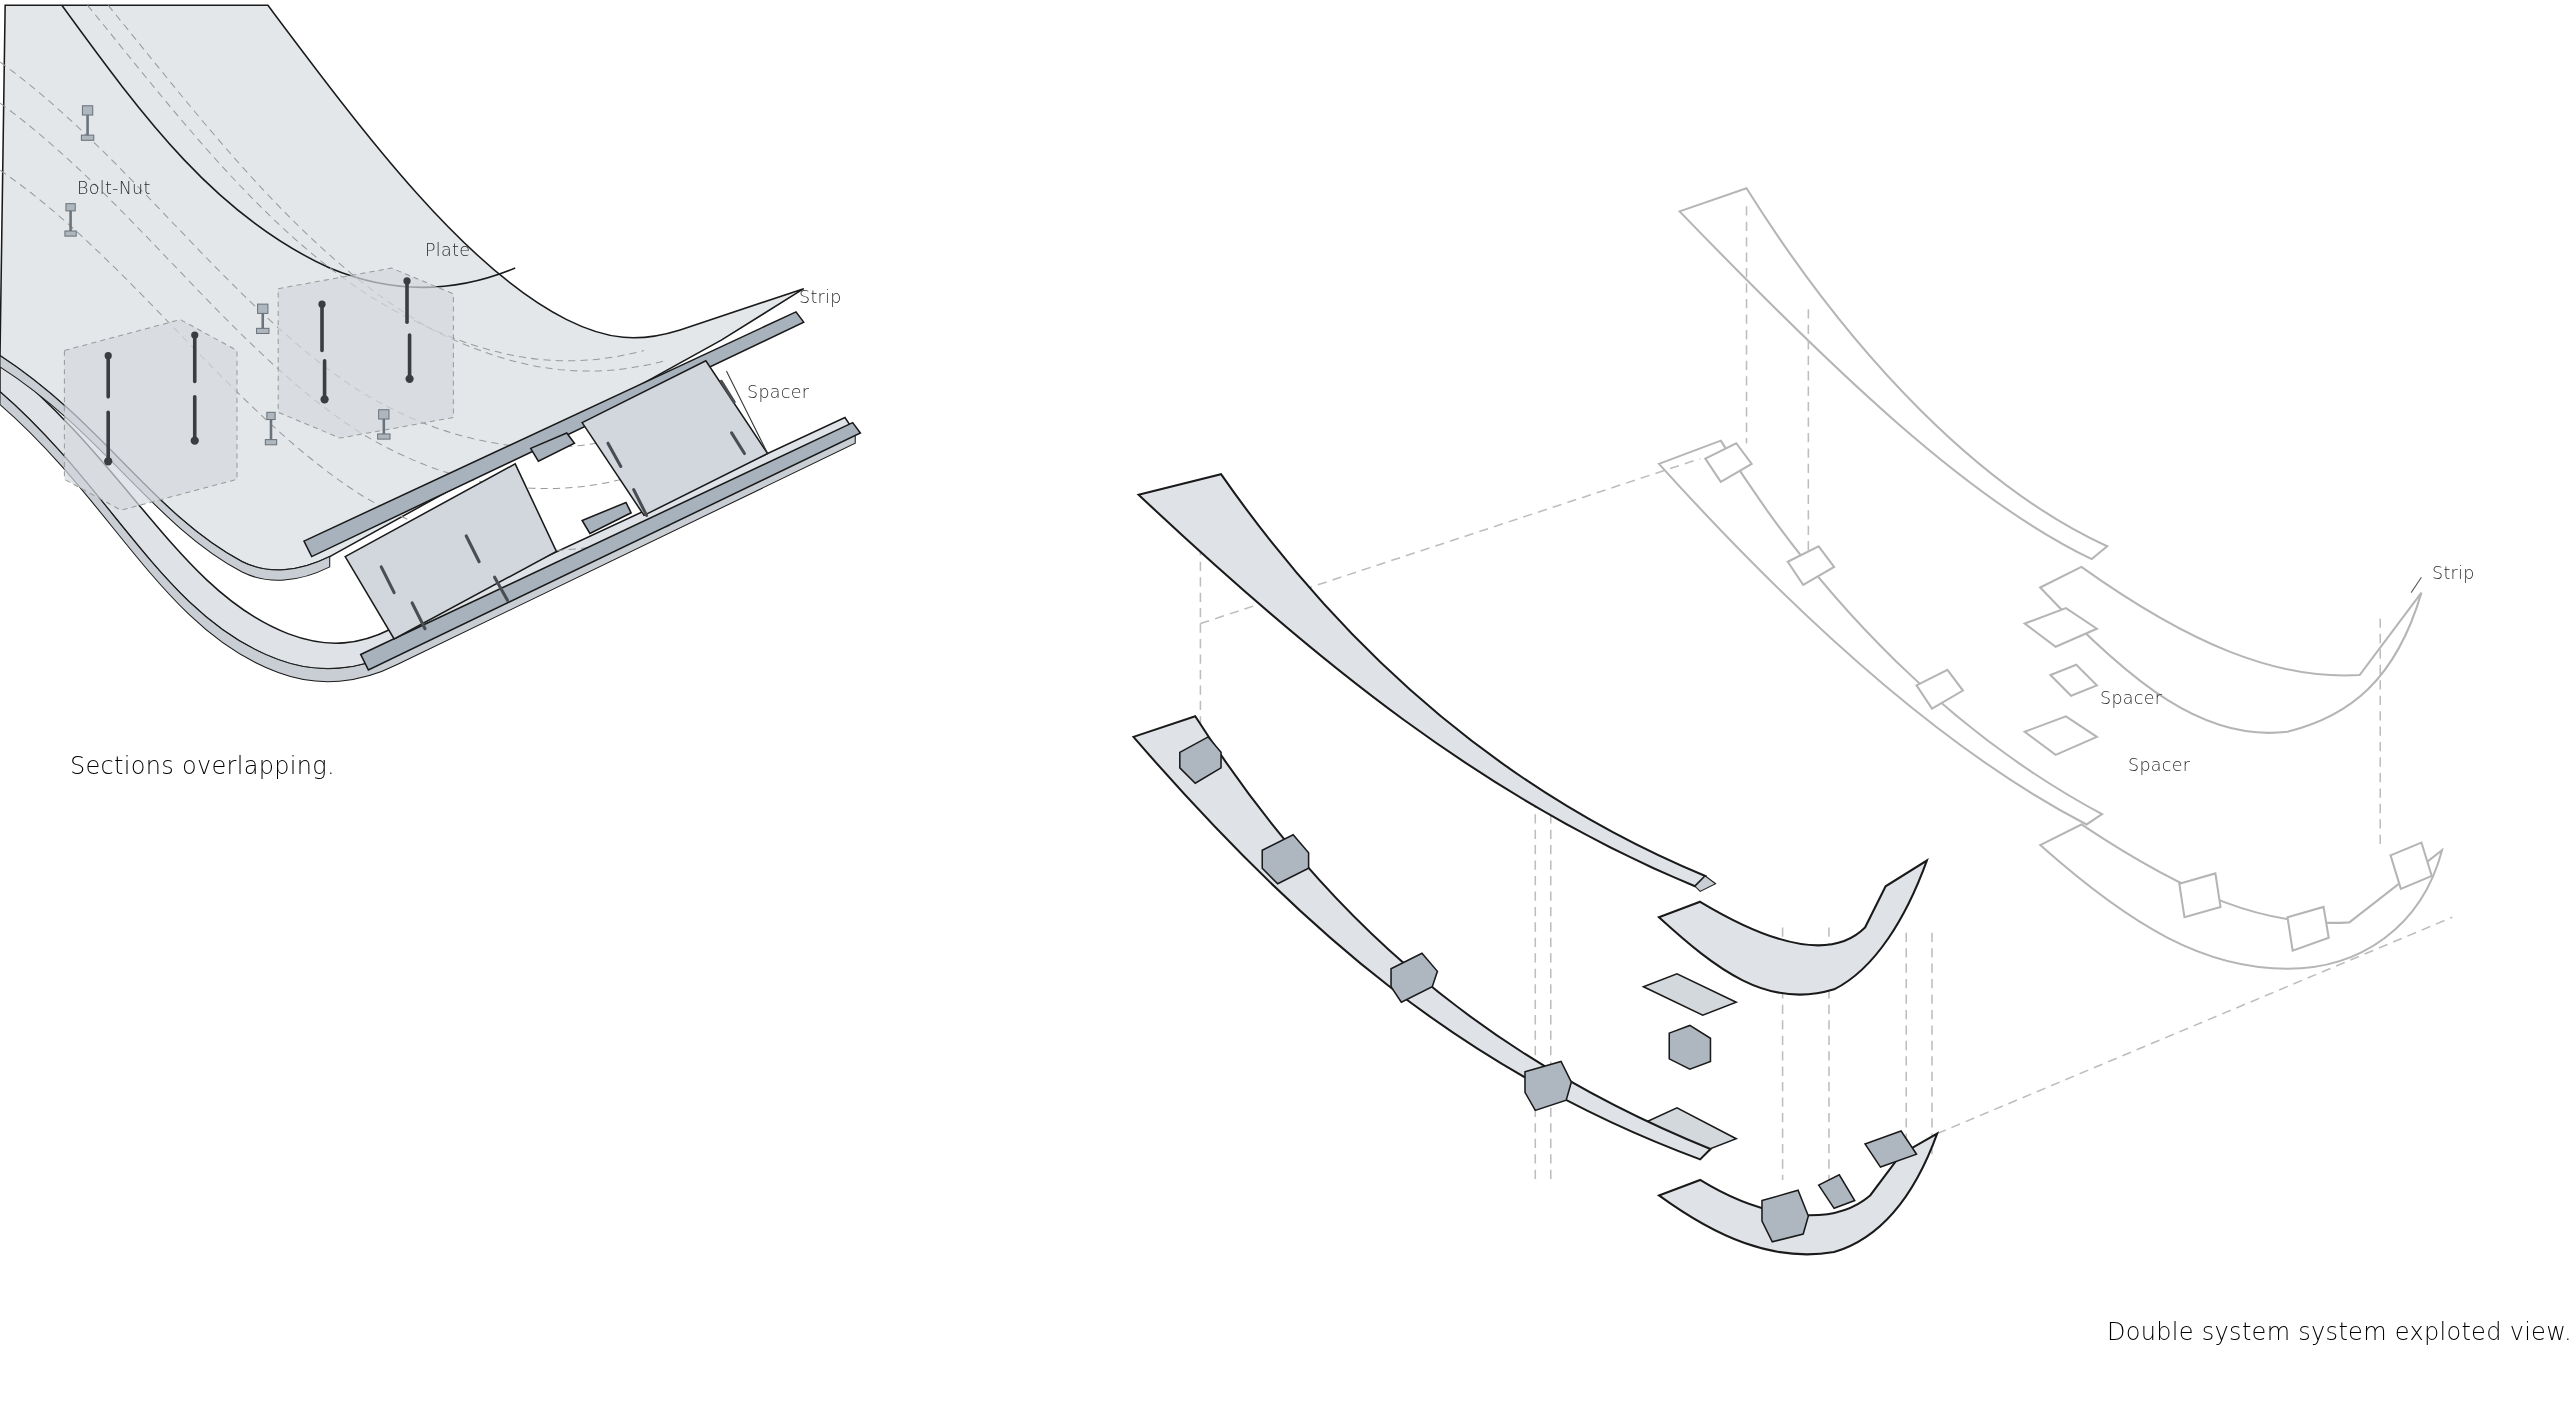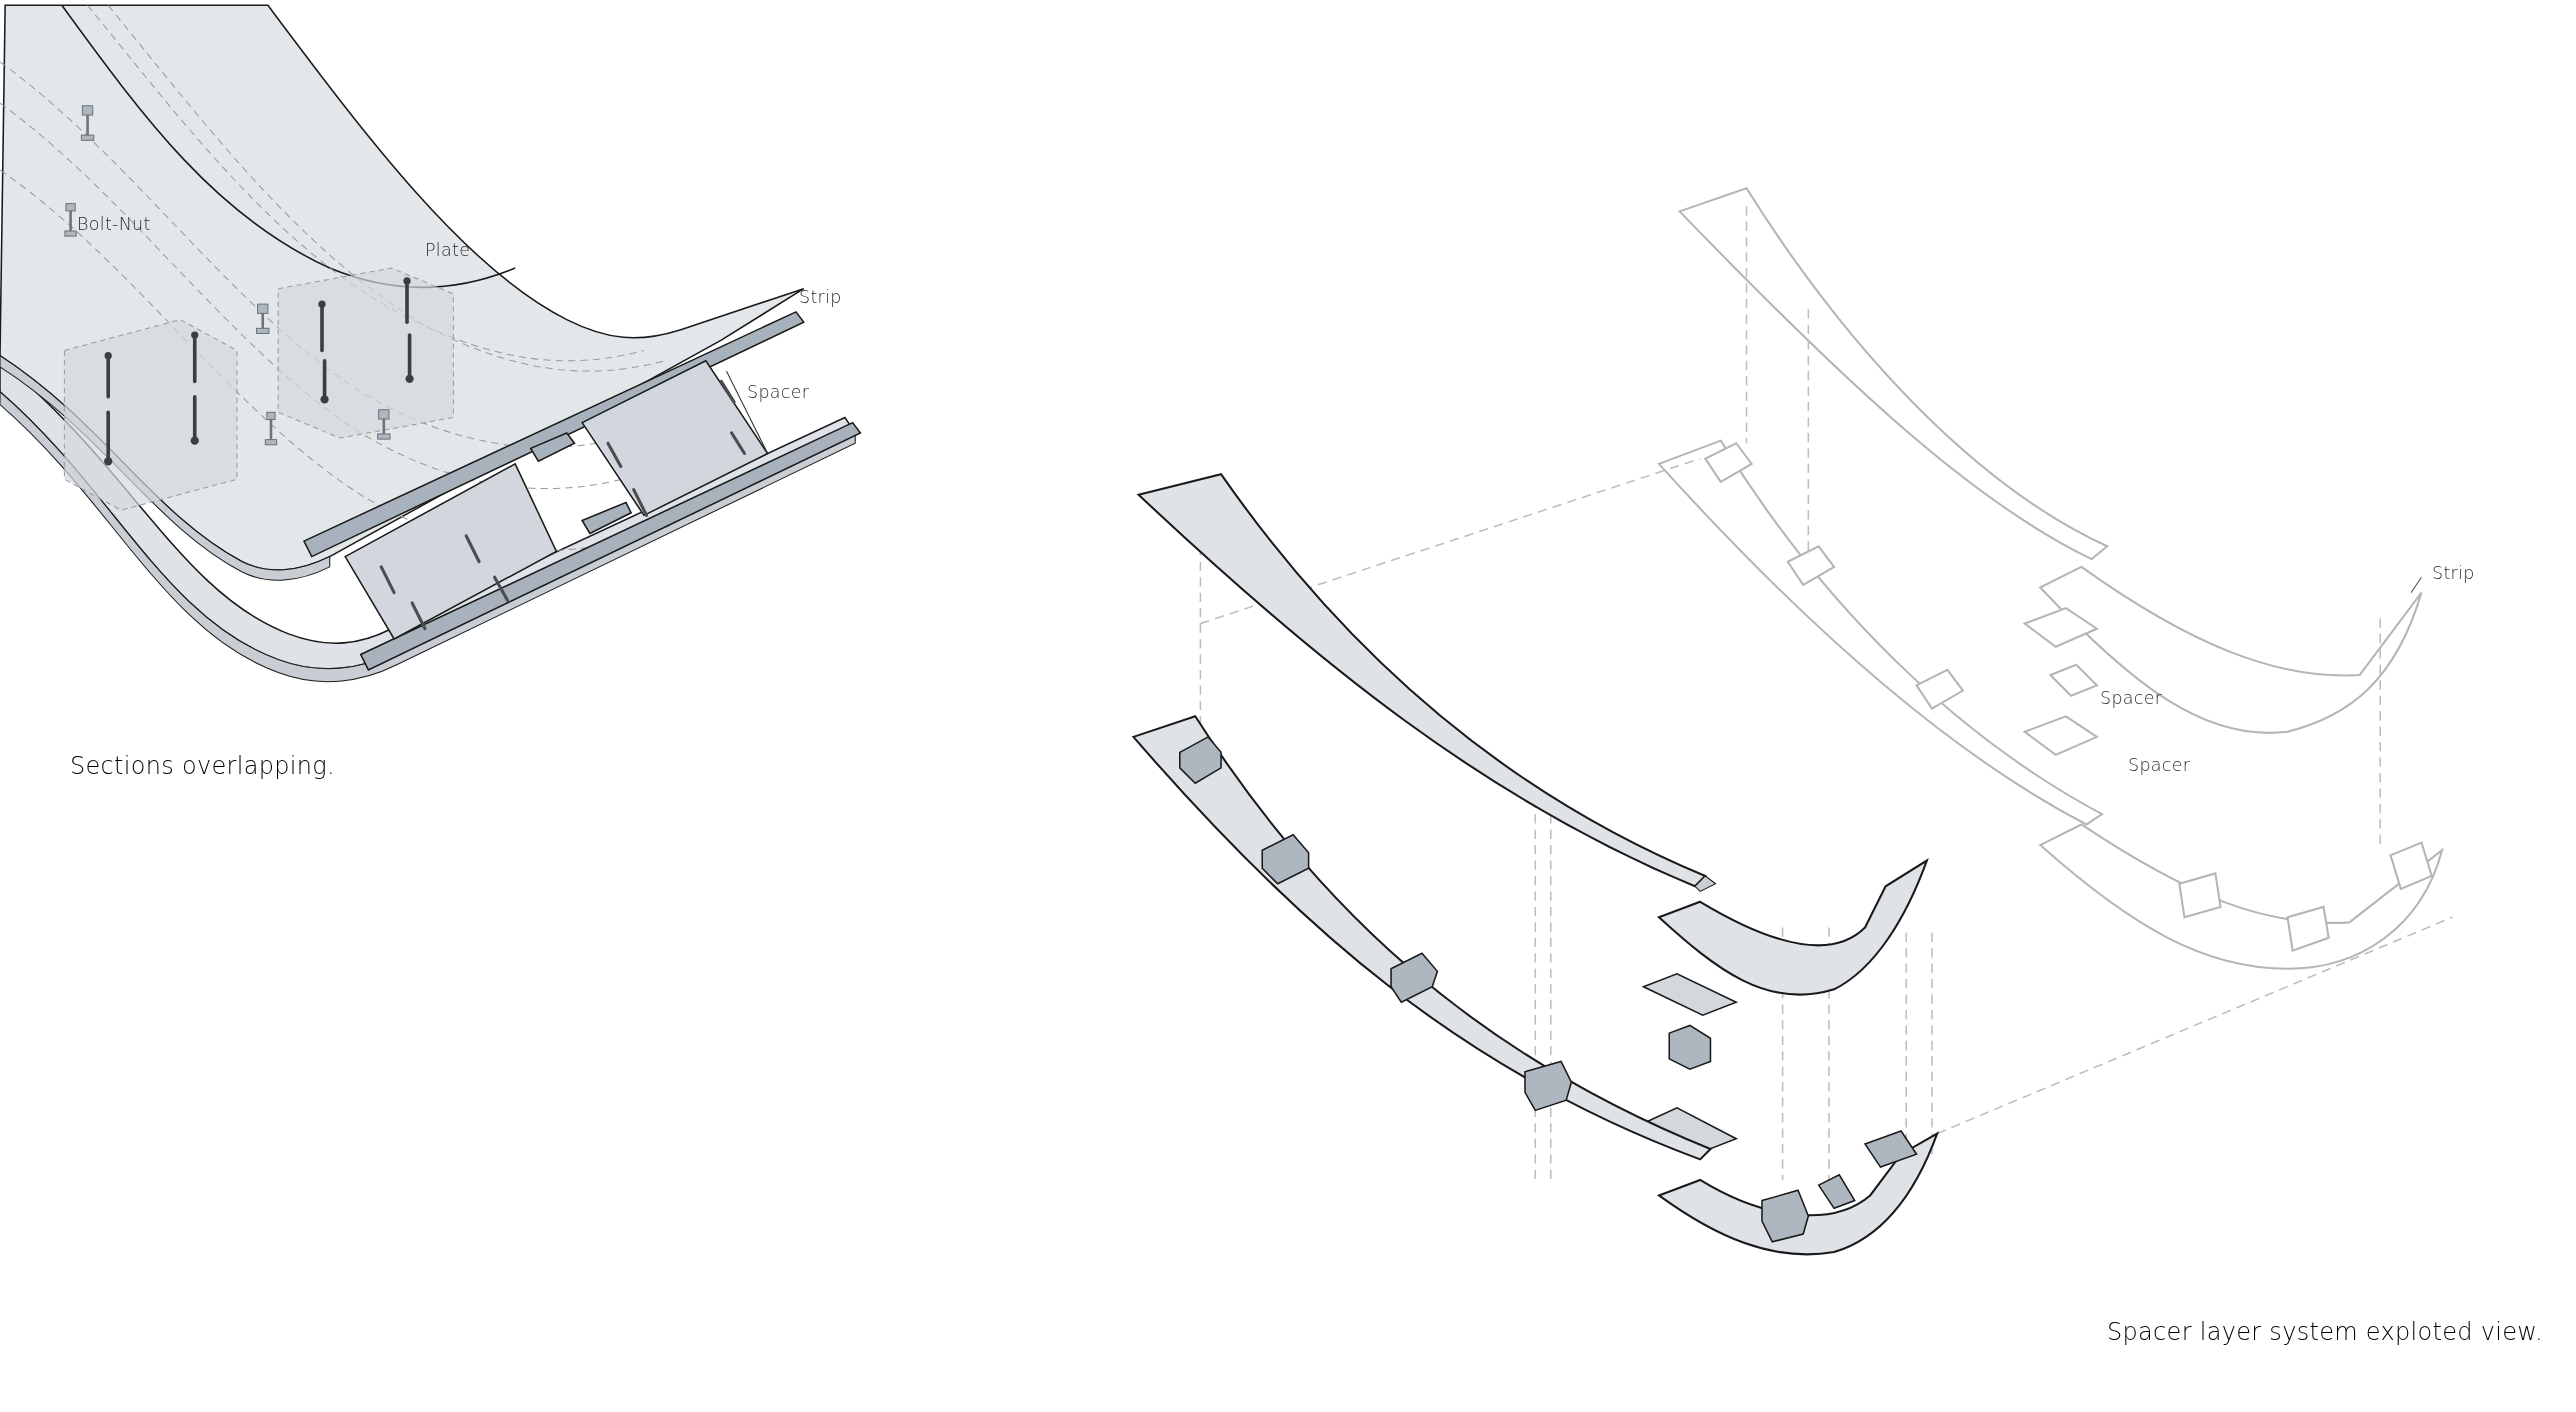--- a/index.html
+++ b/index.html
@@ -101,21 +101,21 @@
       <line x1="1230" y1="950" x2="1255" y2="1000"></line>
     <line x1="1400" y1="740" x2="1425" y2="780"></line>
       <line x1="1420" y1="840" x2="1445" y2="880"></line>
   </g>
 
   <g stroke="#333" stroke-width="2">
     <line x1="1410" y1="720" x2="1490" y2="880"></line>
   </g>
 </svg>
 
-<div class="label" style="left:77px; top:178px;margin-top:36px;">Bolt-Nut</div>
+<div class="label" style="left:77px; top:178px;">Bolt-Nut</div>
 <div class="label" style="left:425px; top:240px;">Plate</div>
 <div class="label" style="left:799px; top:287px;">Strip</div>
 <div class="label" style="left:747px; top:382px;">Spacer</div>
 <div class="caption" style="left:70px; top:752px;">Sections overlapping.</div>
 
 <svg width="2576" height="1413" viewBox="0 0 5000 2742">
 
   <g fill="#ffffff" stroke="#b5b5b5" stroke-width="4">
     <path d="M3260 410 L 3390 365 C 3600 700, 3850 950, 4090 1060 L 4060 1085 C 3820 970, 3560 720, 3260 410 Z"></path>
     <path d="M3960 1140 L 4040 1100 C 4250 1250, 4420 1320, 4580 1310 L 4700 1150 C 4650 1320, 4560 1390, 4440 1420 C 4280 1440, 4140 1330, 3960 1140 Z"></path>
@@ -184,14 +184,14 @@
   </g>
 
   <g stroke="#555" stroke-width="2">
     <line x1="4680" y1="1150" x2="4700" y2="1120"></line>
   </g>
 </svg>
 
 <div class="label" style="left:2432px; top:563px;">Strip</div>
 <div class="label" style="left:2100px; top:688px;">Spacer</div>
 <div class="label" style="left:2128px; top:755px;">Spacer</div>
-<div class="caption" style="left:2107px; top:1318px;">Spacer layer system exploted view.</div>
+<div class="caption" style="left:2107px; top:1318px;">Double system system exploted view.</div>
 
 
 </body></html>

